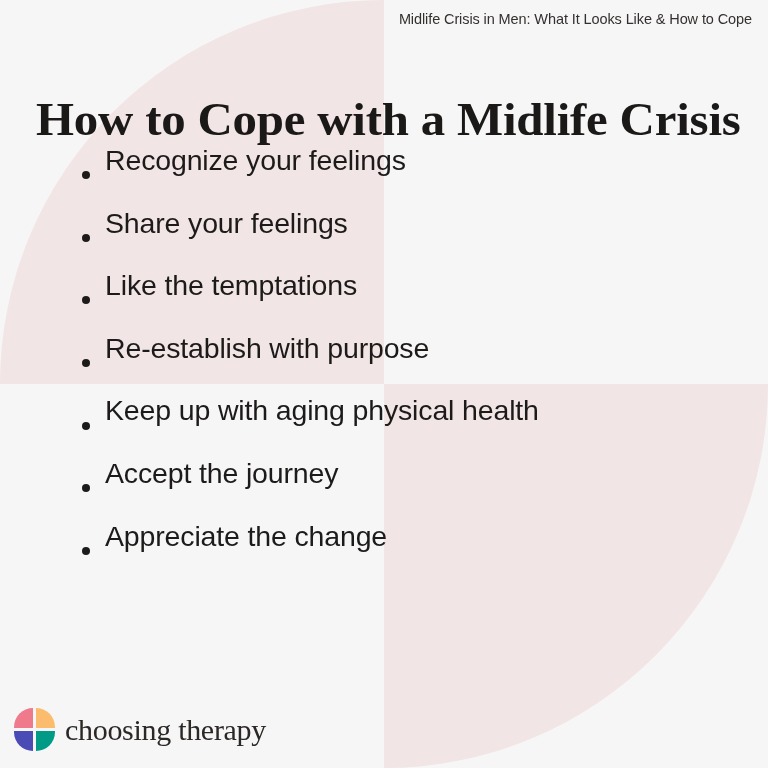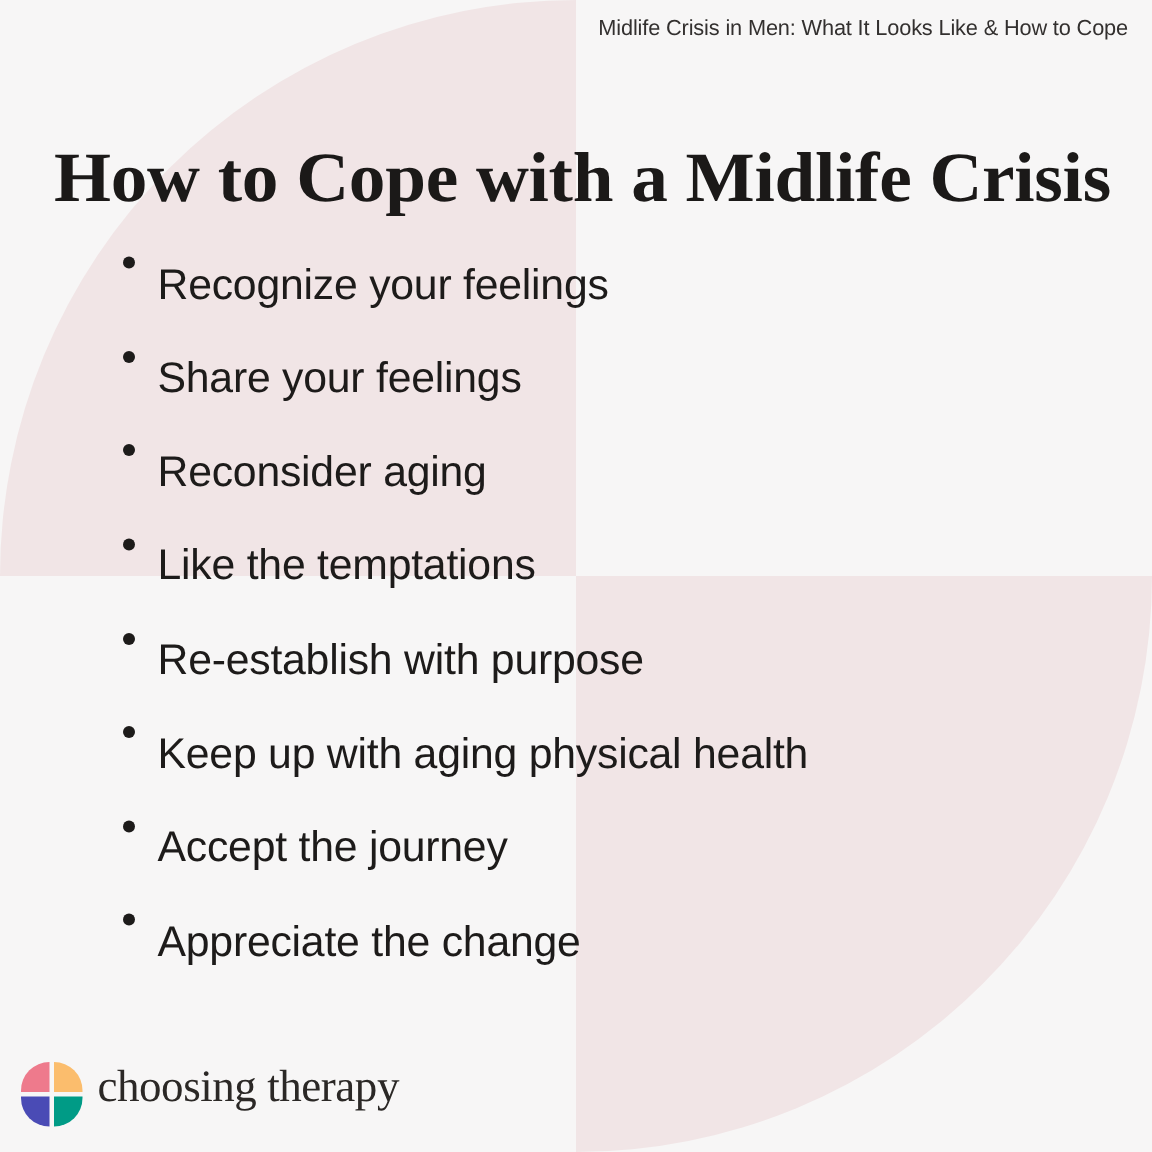--- a/index.html
+++ b/index.html
@@ -77,21 +77,21 @@
     width: 768px;
     margin: 0;
     padding: 0;
     list-style: none;
   }
   #tips li {
     position: relative;
     height: 62.6px;
     padding-left: 105px;
     display: flex;
-    align-items: flex-end;
+    align-items: flex-start;
     font-family: "Liberation Sans", sans-serif;
     font-size: 28.5px;
     font-weight: 400;
     letter-spacing: -0.15px;
     color: #1d1b1a;
     white-space: nowrap;
   }
   #tips li::before {
     content: "";
     position: absolute;
@@ -104,21 +104,21 @@
     background: #1d1b1a;
   }
 
   
   #logo {
     position: absolute;
     z-index: 3;
     left: 14px;
     top: 708px;
     display: flex;
-    align-items: flex-start;
+    align-items: center;
     gap: 10px;
   }
   #logo-mark {
     position: relative;
     width: 41px;
     height: 43px;
     flex: none;
   }
   #logo-mark span {
     position: absolute;
@@ -182,23 +182,20 @@
   <h1 id="title">How to Cope with a Midlife Crisis</h1>
 
   <ul id="tips">
     <li>
         <span>Recognize your feelings</span>
       </li>
     <li>
         <span>Share your feelings</span>
       </li>
     <li>
-        <span>Reconsider aging</span>
-      </li>
-    <li>
         <span>Like the temptations</span>
       </li>
     <li>
         <span>Re-establish with purpose</span>
       </li>
     <li>
         <span>Keep up with aging physical health</span>
       </li>
     <li>
         <span>Accept the journey</span>

